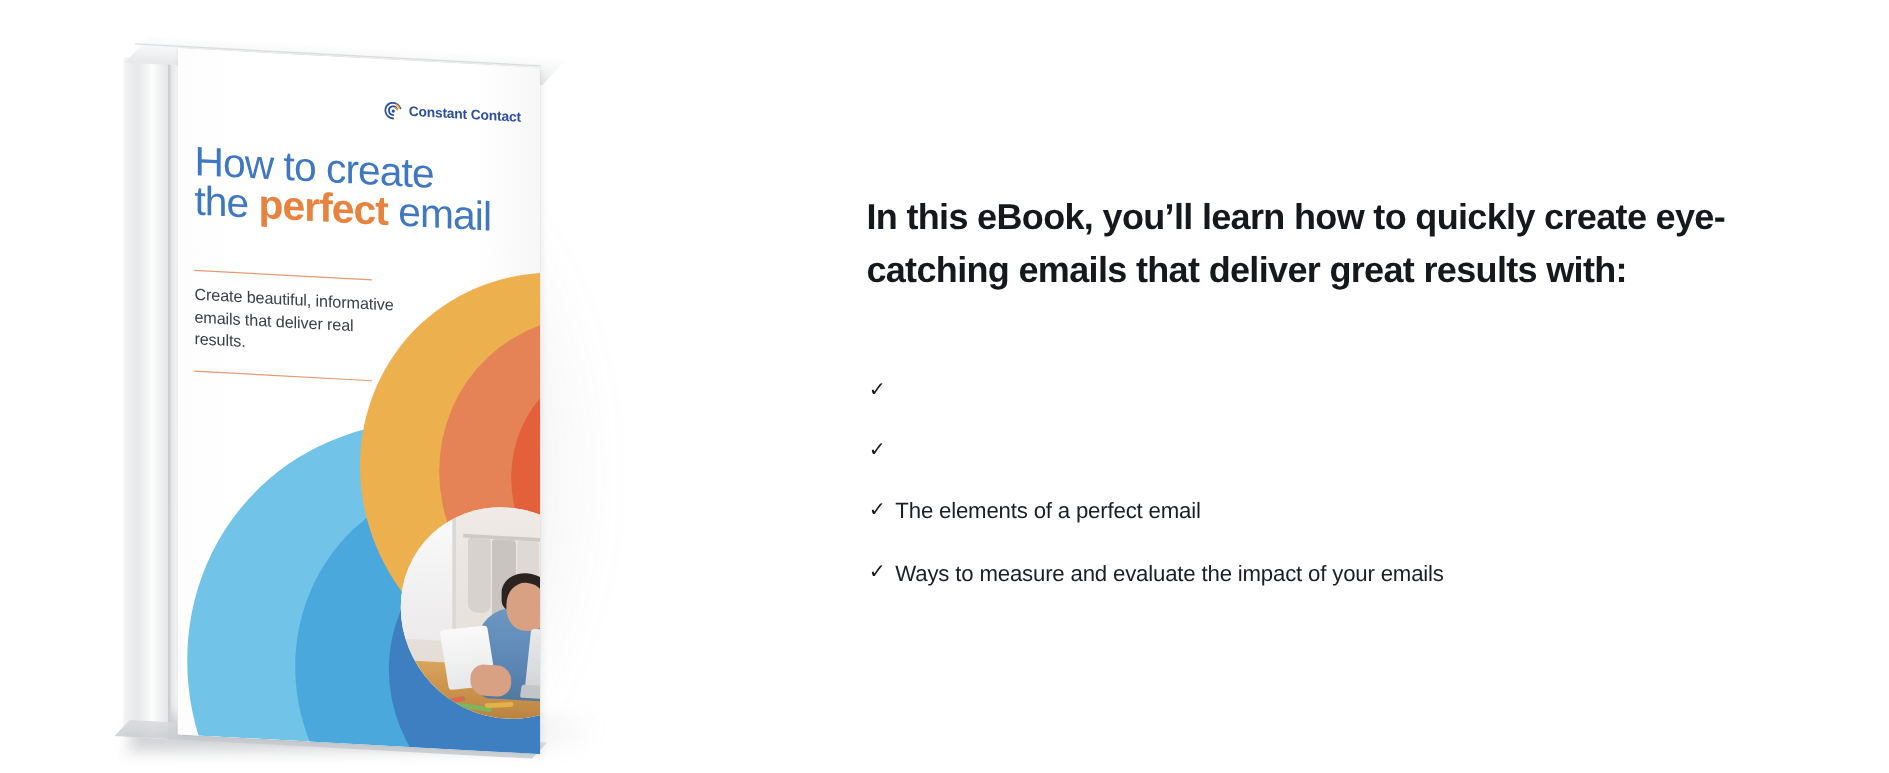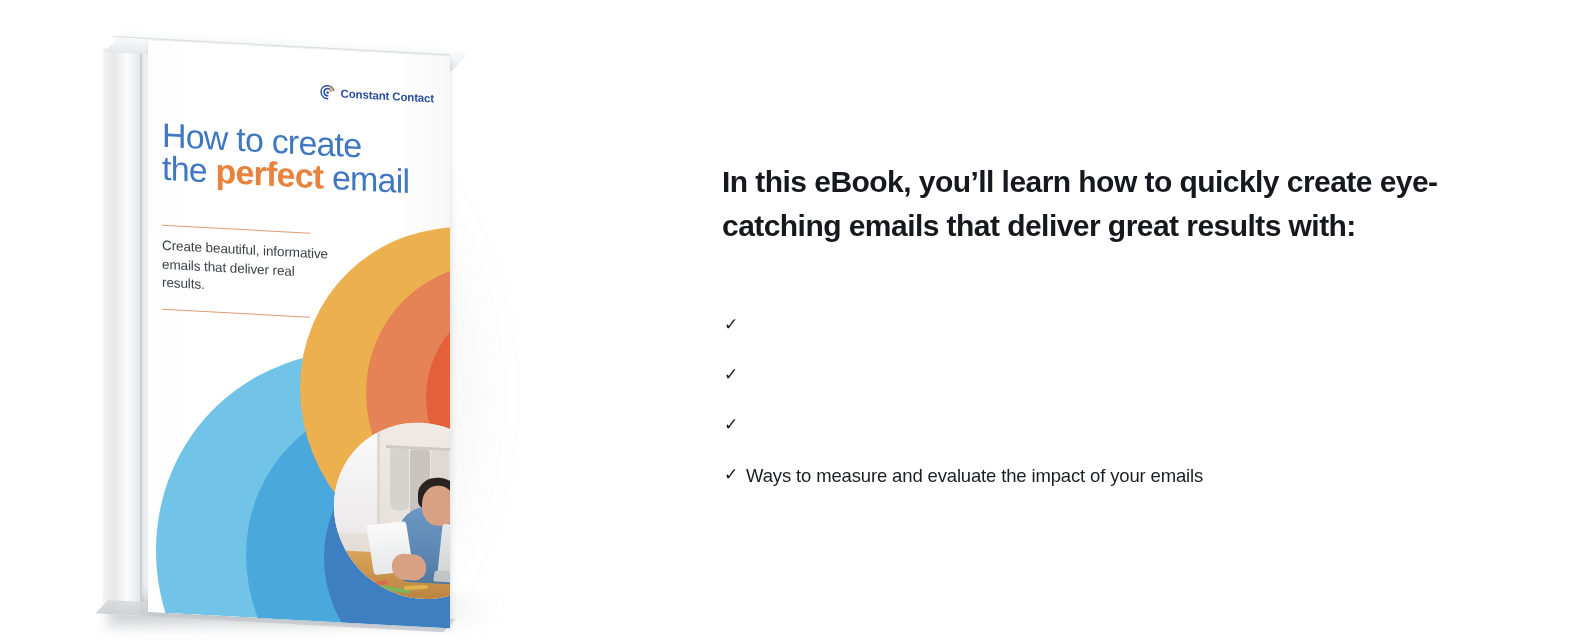--- a/index.html
+++ b/index.html
@@ -410,20 +410,21 @@
 
     <ul class="bullets">
       <li class="bullet">
         <span class="check">✓</span>
       </li>
       <li class="bullet">
         <span class="check">✓</span>
       </li>
       <li class="bullet">
         <span class="check">✓</span>
+        <span>The elements of a perfect email</span>
       </li>
       <li class="bullet">
         <span class="check">✓</span>
         <span>Ways to measure and evaluate the impact of your emails</span>
       </li>
     </ul>
 
   </div>
 </div>
 

